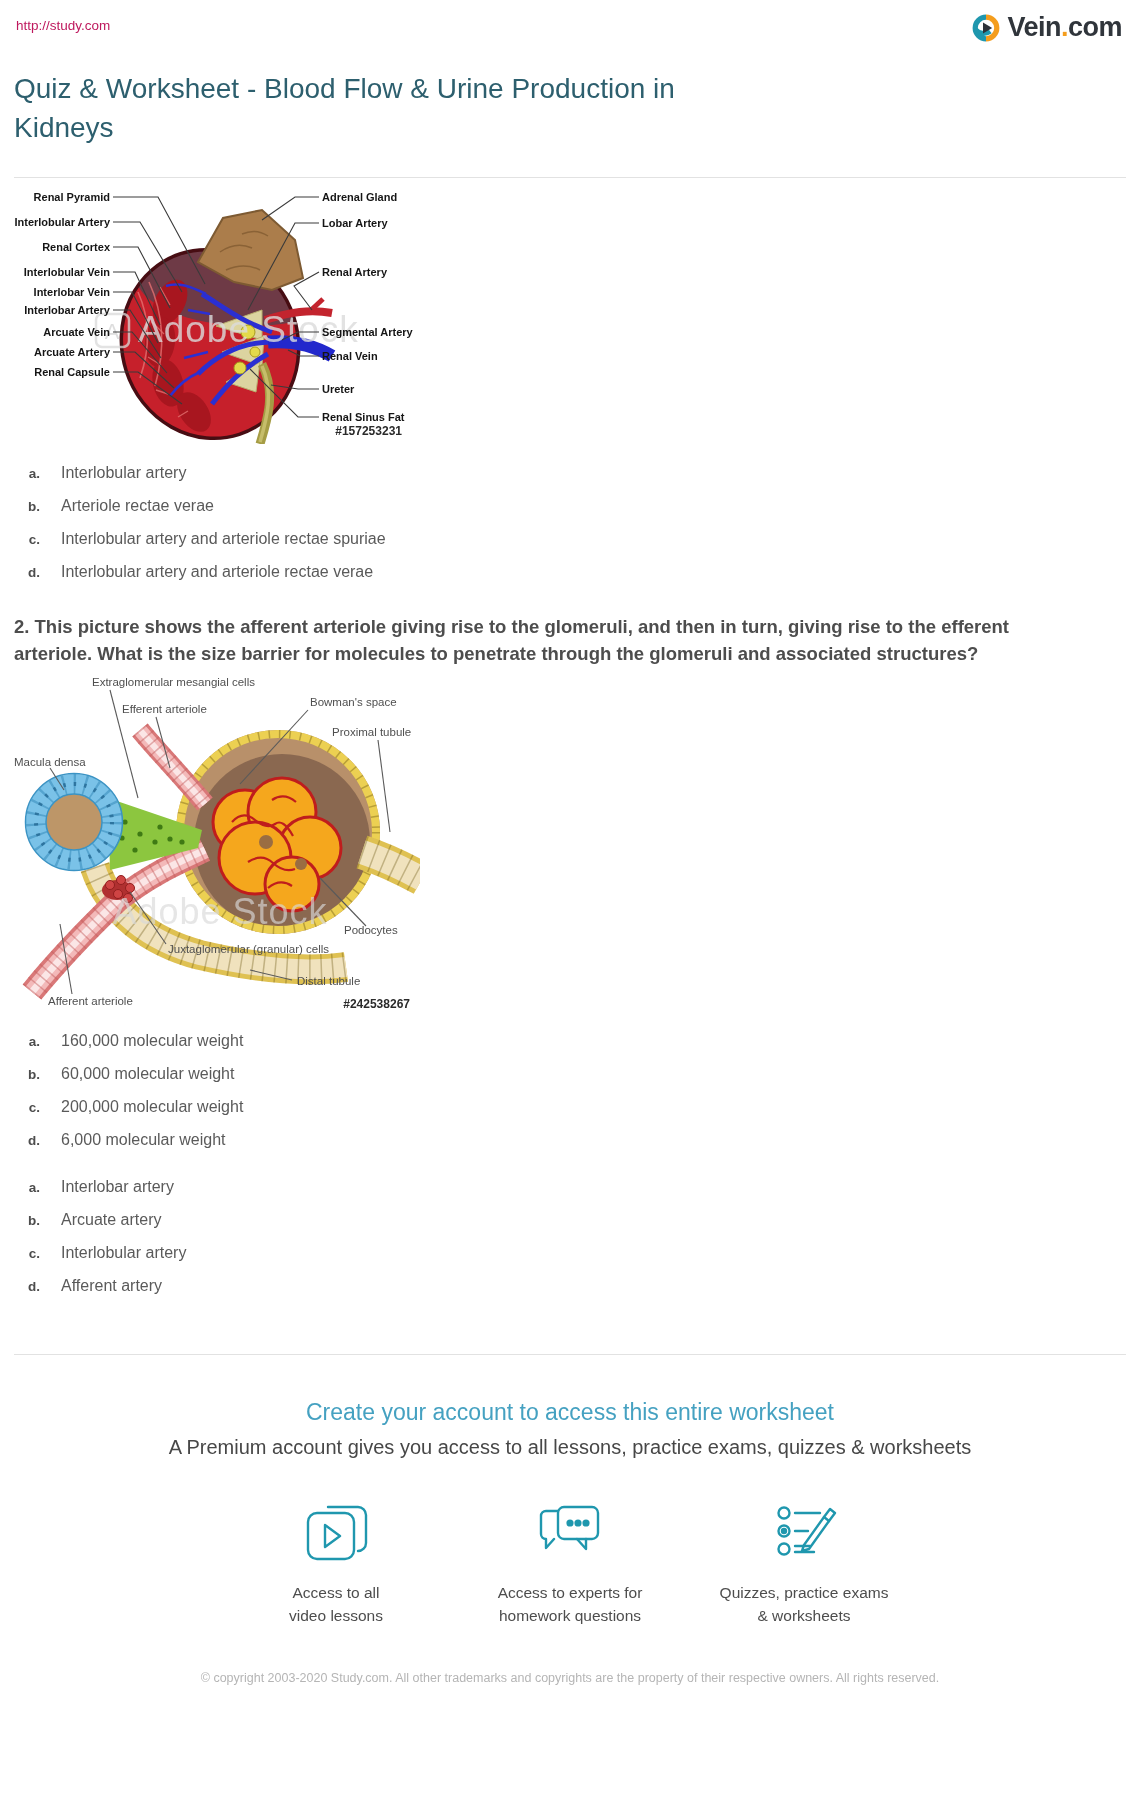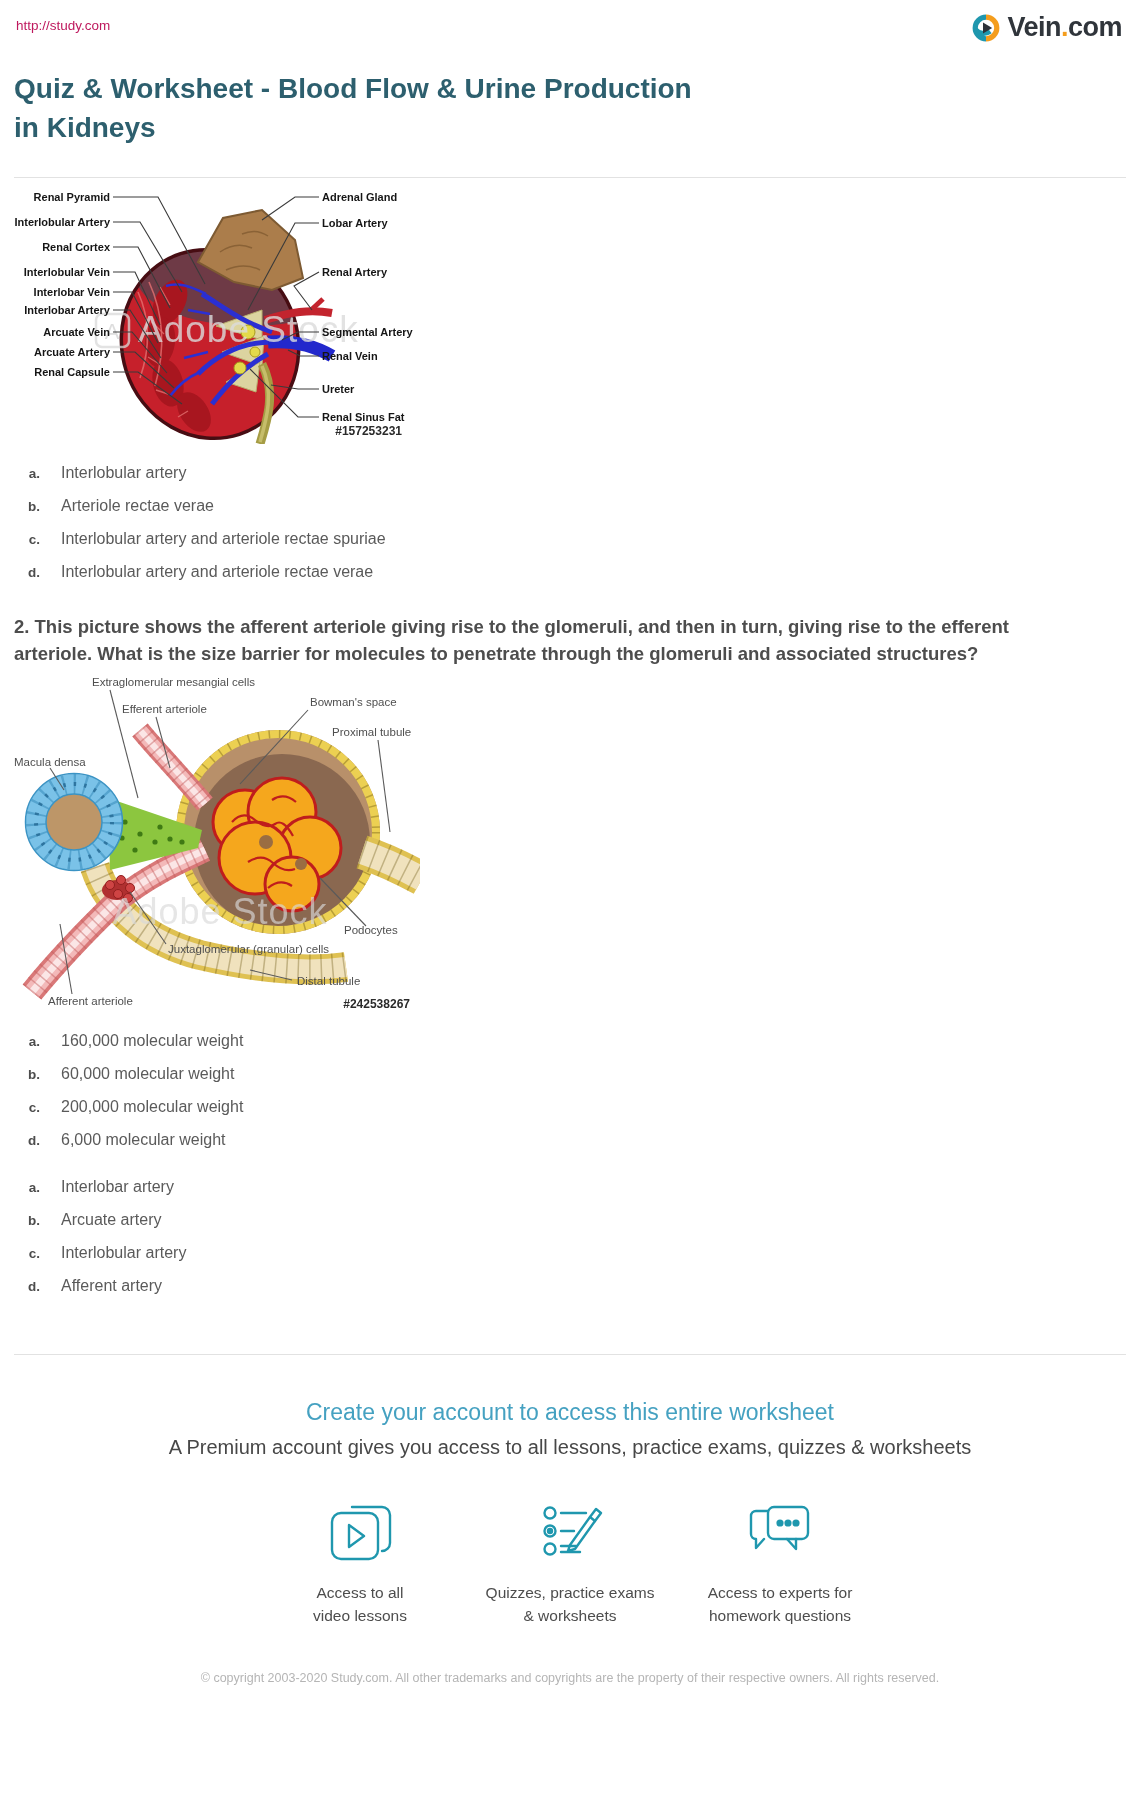--- a/index.html
+++ b/index.html
@@ -7,38 +7,38 @@
   .page { width:1140px; margin:0 auto; background:#fff; }
 
   
   .hdr { display:flex; justify-content:space-between; align-items:flex-start; padding:12px 18px 0 16px; }
   .url { color:#be185d; font-size:13.5px; padding-top:6px; }
   .logo { display:flex; align-items:center; gap:7px; cursor:pointer; }
   .logo-text { font-size:27px; font-weight:bold; color:#30353b; letter-spacing:-0.5px; }
   .logo-text .dot { color:#f49d1d; }
 
   
-  h1.title { color:#2d5f6e; font-size:28px; font-weight:bold; line-height:1.4; margin:26px 16px 30px 14px; max-width:700px; }
+  h1.title { color:#2d5f6e; font-size:28px; font-weight:normal; line-height:1.4; margin:26px 16px 30px 14px; max-width:700px; }
 
   hr.divider { border:none; border-top:1px solid #e2e2e2; margin:0 14px; }
 
   .question { font-weight:bold; color:#4d4d4d; font-size:18.5px; line-height:1.45; margin:26px 16px 4px 14px; max-width:1000px; }
   .figure { margin:4px 0 2px 10px; }
   svg text { font-family:"Liberation Sans", sans-serif; }
 
   .options { margin:8px 0 14px 0; }
   .option { display:flex; padding:7.5px 0; cursor:pointer; }
   .option .letter { width:40px; text-align:right; font-weight:bold; font-size:13.5px; color:#4d4d4d; padding-top:2px; }
   .option .text { margin-left:21px; font-size:16px; color:#5a5a5a; }
 
   
   .cta { text-align:center; padding:28px 0 0 0; }
   .cta-heading { color:#45a1c1; font-size:23px; font-weight:normal; margin:16px 0 10px 0; }
   .cta-sub { font-size:20px; color:#474747; margin:0 0 8px 0; }
-  .features { display:flex; justify-content:center; gap:20px; margin-top:42px; }
+  .features { display:flex; justify-content:center; gap:44px; margin-top:42px; }
   .feature { width:190px; }
   .feature-label { font-size:15.5px; color:#4d4d4d; line-height:1.5; margin-top:12px; }
   .feature-label span { display:block; }
   .copyright { color:#b5b5b5; font-size:12.5px; max-width:790px; margin:40px auto 24px auto; line-height:1.7; }
 </style>
 </head>
 <body>
 
 <div class="page">
 
@@ -341,53 +341,53 @@
           </g>
         </svg>
         <div class="feature-label">
           <span>Access to all</span>
           <span>video lessons</span>
         </div>
       </div>
 
       <div class="feature">
         <svg width="72" height="64" viewBox="0 0 72 64">
+          <g fill="none" stroke="#1f97ae" stroke-width="2.4" stroke-linejoin="round" stroke-linecap="round">
+            <path d="M 24,10 h -12 a 5,5 0 0 0 -5,5 v 18 a 5,5 0 0 0 5,5 l 0,9 8,-9"></path>
+            <rect x="24" y="6" width="40" height="32" rx="6" fill="#fff"></rect>
+            <path d="M 52,38 l 0,10 -9,-10"></path>
+            <circle cx="36" cy="22" r="2.4" fill="#1f97ae"></circle>
+            <circle cx="44" cy="22" r="2.4" fill="#1f97ae"></circle>
+            <circle cx="52" cy="22" r="2.4" fill="#1f97ae"></circle>
+          </g>
+        </svg>
+        <div class="feature-label">
+          <span>Access to experts for</span>
+          <span>homework questions</span>
+        </div>
+      </div>
+
+      <div class="feature">
+        <svg width="72" height="64" viewBox="0 0 72 64">
           <g fill="none" stroke="#1f97ae" stroke-width="2.4" stroke-linecap="round" stroke-linejoin="round">
             <circle cx="16" cy="12" r="5.5"></circle>
               <line x1="27" y1="12" x2="52" y2="12"></line>
             <circle cx="16" cy="30" r="5.5"></circle>
               <circle cx="16" cy="30" r="2" fill="#1f97ae"></circle>
               <line x1="27" y1="30" x2="40" y2="30"></line>
             <circle cx="16" cy="48" r="5.5"></circle>
               <line x1="27" y1="45" x2="42" y2="45"></line>
               <line x1="27" y1="51" x2="46" y2="51"></line>
             <path d="M 36,44 L 56,16 L 62,8 L 67,12 L 61,20 L 41,48 L 34,50 Z"></path>
             <line x1="56" y1="16" x2="61" y2="20"></line>
           </g>
         </svg>
         <div class="feature-label">
           <span>Quizzes, practice exams</span>
           <span>&amp; worksheets</span>
         </div>
       </div>
-
-      <div class="feature">
-        <svg width="72" height="64" viewBox="0 0 72 64">
-          <g fill="none" stroke="#1f97ae" stroke-width="2.4" stroke-linejoin="round" stroke-linecap="round">
-            <path d="M 24,10 h -12 a 5,5 0 0 0 -5,5 v 18 a 5,5 0 0 0 5,5 l 0,9 8,-9"></path>
-            <rect x="24" y="6" width="40" height="32" rx="6" fill="#fff"></rect>
-            <path d="M 52,38 l 0,10 -9,-10"></path>
-            <circle cx="36" cy="22" r="2.4" fill="#1f97ae"></circle>
-            <circle cx="44" cy="22" r="2.4" fill="#1f97ae"></circle>
-            <circle cx="52" cy="22" r="2.4" fill="#1f97ae"></circle>
-          </g>
-        </svg>
-        <div class="feature-label">
-          <span>Access to experts for</span>
-          <span>homework questions</span>
-        </div>
-      </div>
     </div>
 
     <p class="copyright">© copyright 2003-2020 Study.com. All other trademarks and copyrights are the property of their respective owners. All rights reserved.</p>
   </div>
 
 </div>
 
 </body></html>

